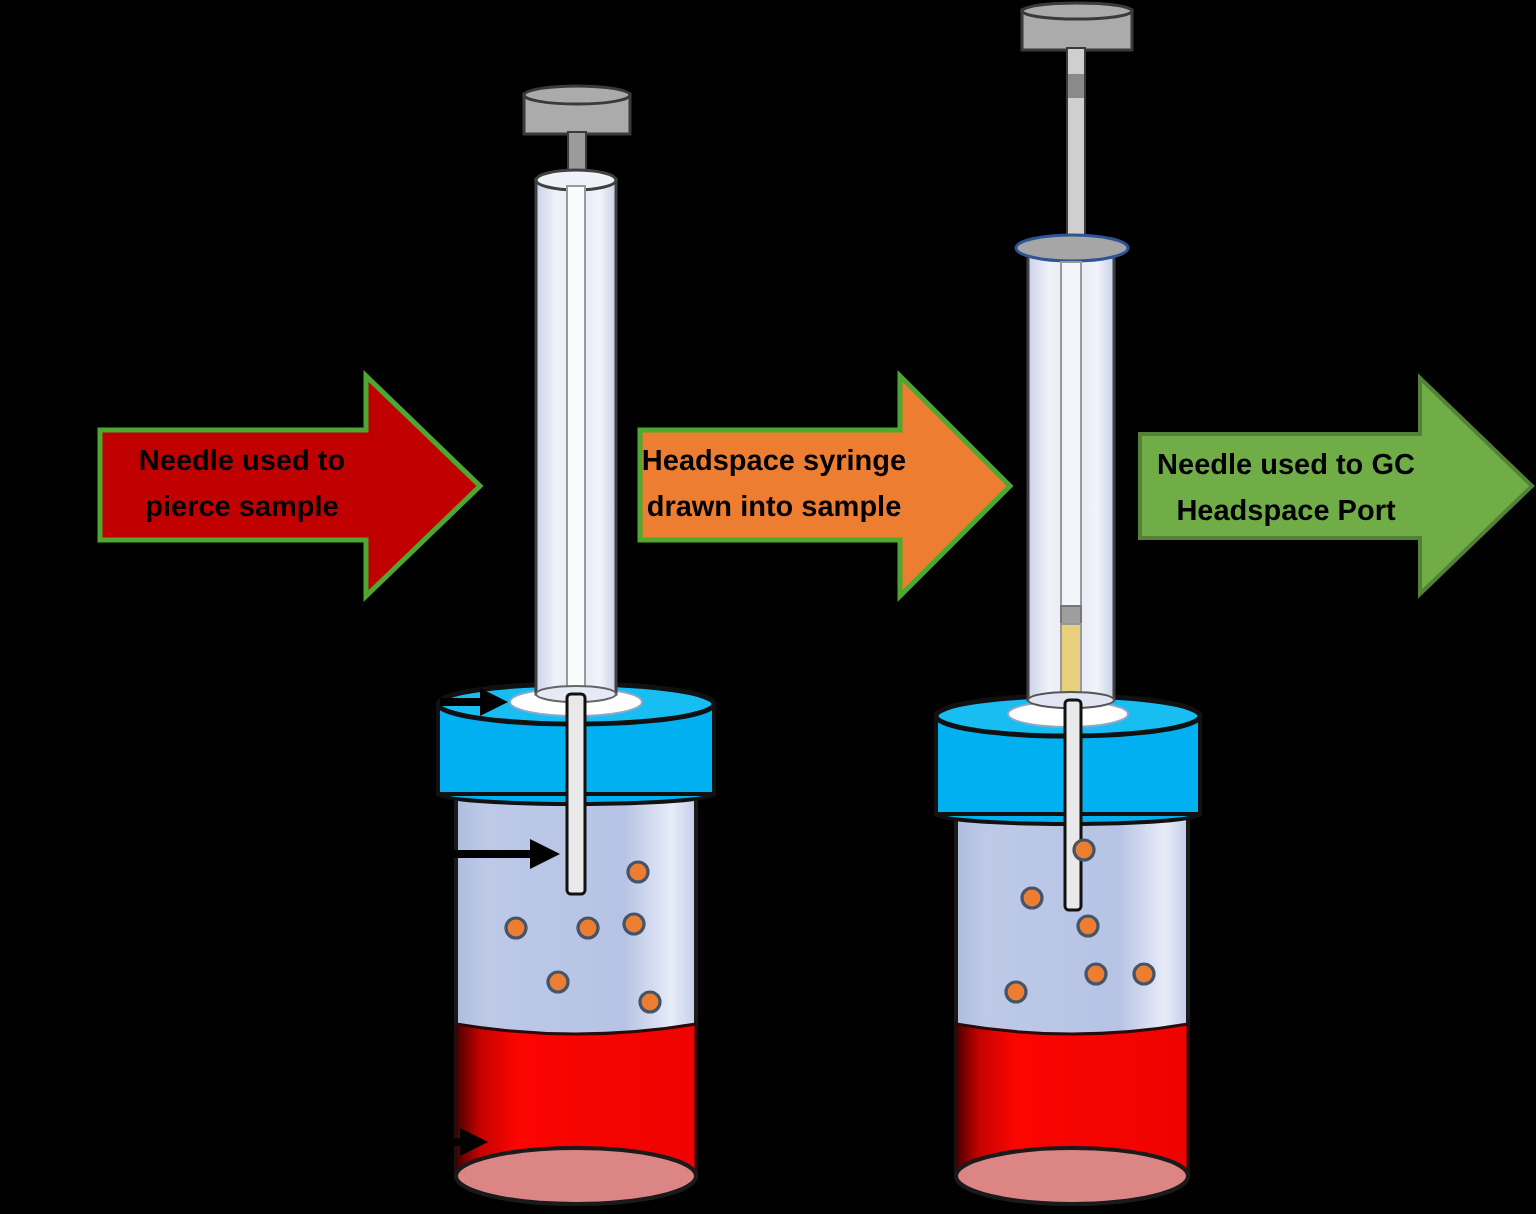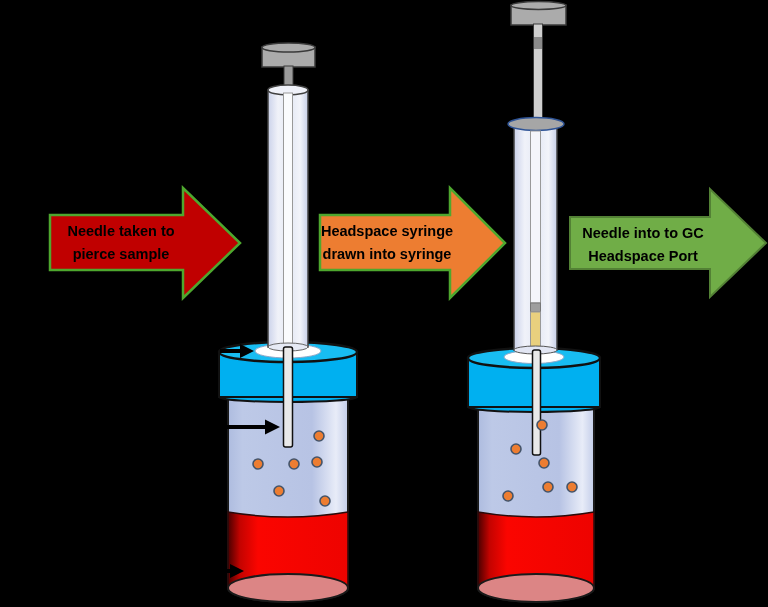--- a/index.html
+++ b/index.html
@@ -142,25 +142,25 @@
         <circle cx="508" cy="496" r="5" style="fill:var(--c-analyte-dot);stroke:var(--c-analyte-dot-outline)" stroke-width="1.6"></circle>
       </g>
     </g>
 
     <polygon points="50,215 183,215 183,188 240,243 183,298 183,270 50,270" style="fill:var(--arrow1-fill);stroke:var(--arrow1-border)" stroke-width="2.5"></polygon>
     <polygon points="320,215 450,215 450,188 505,243 450,298 450,270 320,270" style="fill:var(--arrow2-fill);stroke:var(--arrow2-border)" stroke-width="2.5"></polygon>
     <polygon points="570,217 710,217 710,189 766,243 710,297 710,269 570,269" style="fill:var(--arrow3-fill);stroke:var(--arrow3-border)" stroke-width="2"></polygon>
   </svg>
 
   <div class="flow-label" id="flow-label-1">
-    <span>Needle taken to</span><br>
+    <span>Needle used to</span><br>
     <span>pierce sample</span>
   </div>
   <div class="flow-label" id="flow-label-2">
     <span>Headspace syringe</span><br>
-    <span>drawn into syringe</span>
+    <span>drawn into sample</span>
   </div>
   <div class="flow-label" id="flow-label-3">
-    <span>Needle into to GC</span><br>
+    <span>Needle used to GC</span><br>
     <span>Headspace Port</span>
   </div>
 
 </div>
 
 </body></html>

